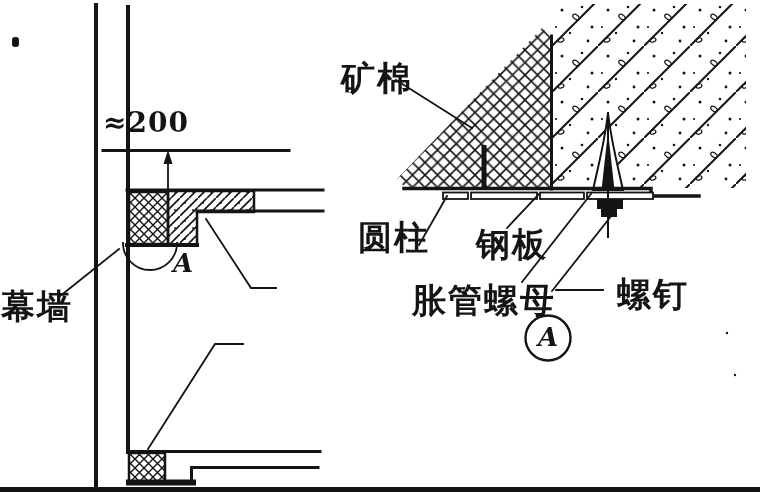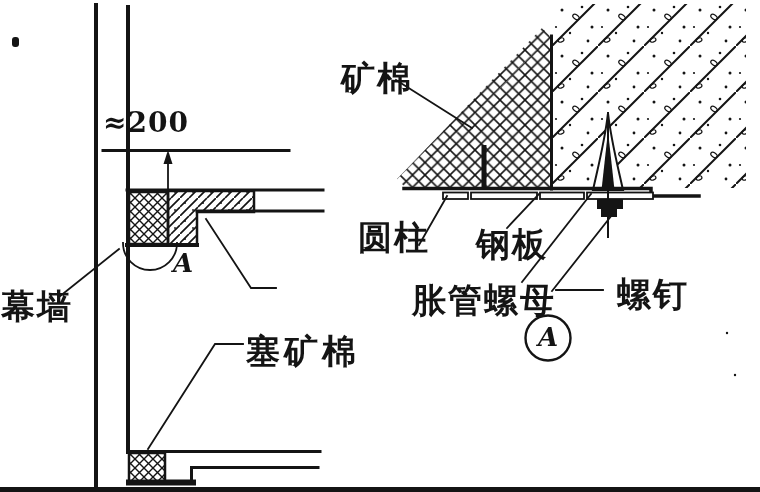--- a/index.html
+++ b/index.html
@@ -122,21 +122,20 @@
     <rect x="0" y="487" width="760" height="5" fill="#141414"></rect>
   </svg>
 
   <div class="lbl cjk" style="left:1px;top:289px;">幕墙</div>
 
   <div class="lbl dim" style="left:103px;top:109px;">≈200</div>
 
   <div class="lbl mark-a" style="left:173px;top:250px;">A</div>
 
 
-  <div class="lbl cjk" style="left:246px;top:334px;letter-spacing:4px;">塞矿棉</div>
 
   <div class="lbl cjk" style="left:341px;top:61px;">矿棉</div>
 
   <div class="lbl cjk" style="left:358px;top:220px;">圆柱</div>
 
   <div class="lbl cjk" style="left:476px;top:227px;">钢板</div>
 
   <div class="lbl cjk" style="left:376px;top:283px;margin-left:36px;">胀管螺母</div>
 
   <div class="lbl cjk" style="left:617px;top:277px;">螺钉</div>

